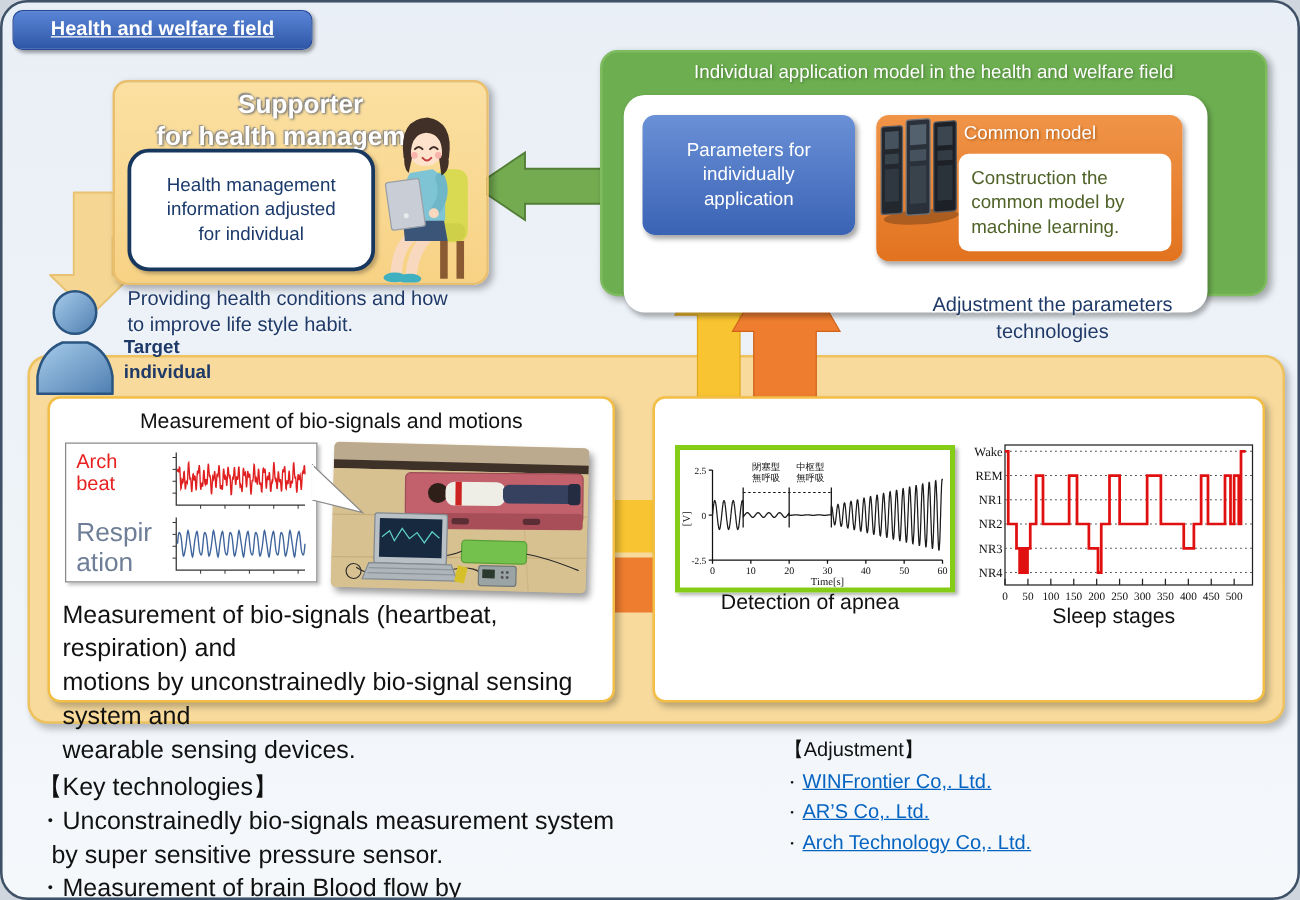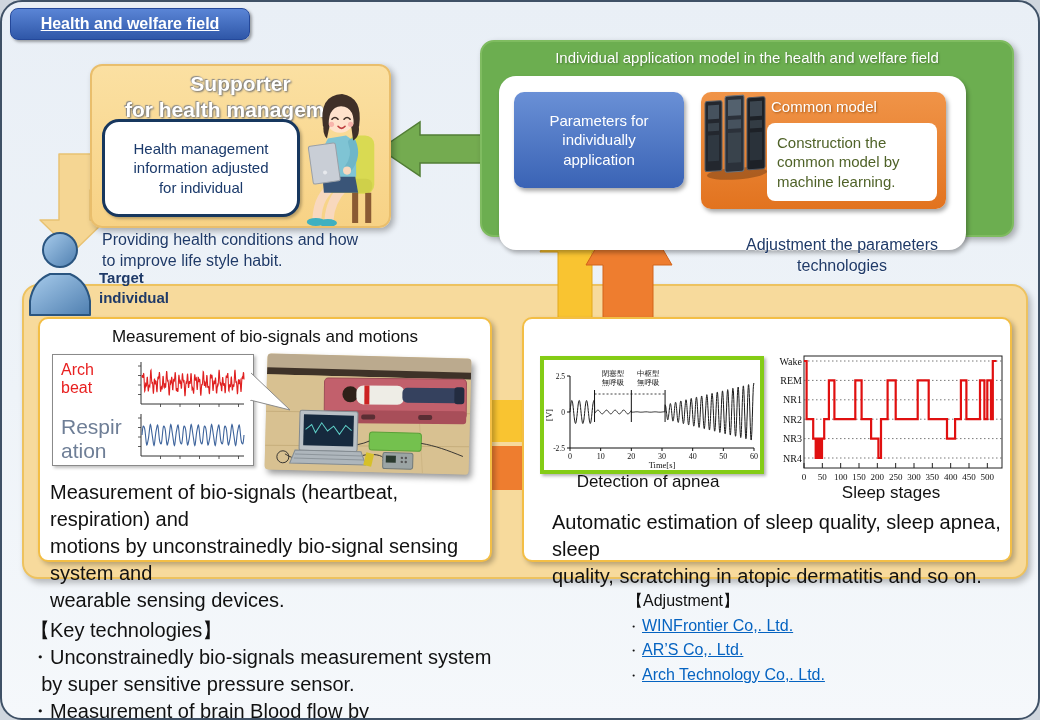--- a/index.html
+++ b/index.html
@@ -331,22 +331,20 @@
           <text x="174.66666666666666" y="128" text-anchor="middle" font-size="9" font-family="&quot;Liberation Serif&quot;,&quot;DejaVu Serif&quot;,serif" fill="#111">400</text>
           <line x1="193" y1="116" x2="193" y2="111" stroke="#222" stroke-width="1"></line>
           <text x="193" y="128" text-anchor="middle" font-size="9" font-family="&quot;Liberation Serif&quot;,&quot;DejaVu Serif&quot;,serif" fill="#111">450</text>
           <line x1="211.33333333333334" y1="116" x2="211.33333333333334" y2="111" stroke="#222" stroke-width="1"></line>
           <text x="211.33333333333334" y="128" text-anchor="middle" font-size="9" font-family="&quot;Liberation Serif&quot;,&quot;DejaVu Serif&quot;,serif" fill="#111">500</text>
           <polyline points="28.0,9.0 30.6,9.0 30.6,67.2 37.2,67.2 37.2,86.6 39.7,86.6 39.7,106.0 41.9,106.0 41.9,86.6 43.8,86.6 43.8,106.0 46.0,106.0 46.0,86.6 48.2,86.6 48.2,67.2 52.9,67.2 52.9,28.4 58.4,28.4 58.4,67.2 79.3,67.2 79.3,28.4 85.6,28.4 85.6,67.2 95.1,67.2 95.1,86.6 102.4,86.6 102.4,106.0 105.0,106.0 105.0,67.2 111.6,67.2 111.6,28.4 119.7,28.4 119.7,67.2 141.7,67.2 141.7,28.4 152.7,28.4 152.7,67.2 171.0,67.2 171.0,86.6 179.1,86.6 179.1,67.2 184.9,67.2 184.9,28.4 190.4,28.4 190.4,67.2 204.0,67.2 204.0,28.4 208.4,28.4 208.4,67.2 211.3,67.2 211.3,28.4 215.0,28.4 215.0,67.2 216.8,67.2 216.8,9.0 220.5,9.0" stroke="#e01010" stroke-width="2.2" fill="none" stroke-linejoin="miter"></polyline>
         </svg>
     </div>
     <div class="abs chart-caption" style="left:16px;top:153px;width:216px;">Detection of apnea</div>
     <div class="abs chart-caption" style="left:252px;top:164px;width:230px;">Sleep stages</div>
-    <div class="abs desc preline" style="left:28px;top:190px;width:450px;">Automatic estimation of sleep quality, sleep apnea, sleep
-quality, scratching in atopic dermatitis and so on.</div>
   </div>
 
   <div id="key-tech" class="abs">
     <div>【Key technologies】</div>
     <div class="prewrap">・Unconstrainedly bio-signals measurement system
   by super sensitive pressure sensor.</div>
     <div class="prewrap">・Measurement of brain Blood flow by
   Near-infrared Spectroscopy (NIRS).</div>
     <div class="prewrap">・Common learning for integration data</div>
   </div>

